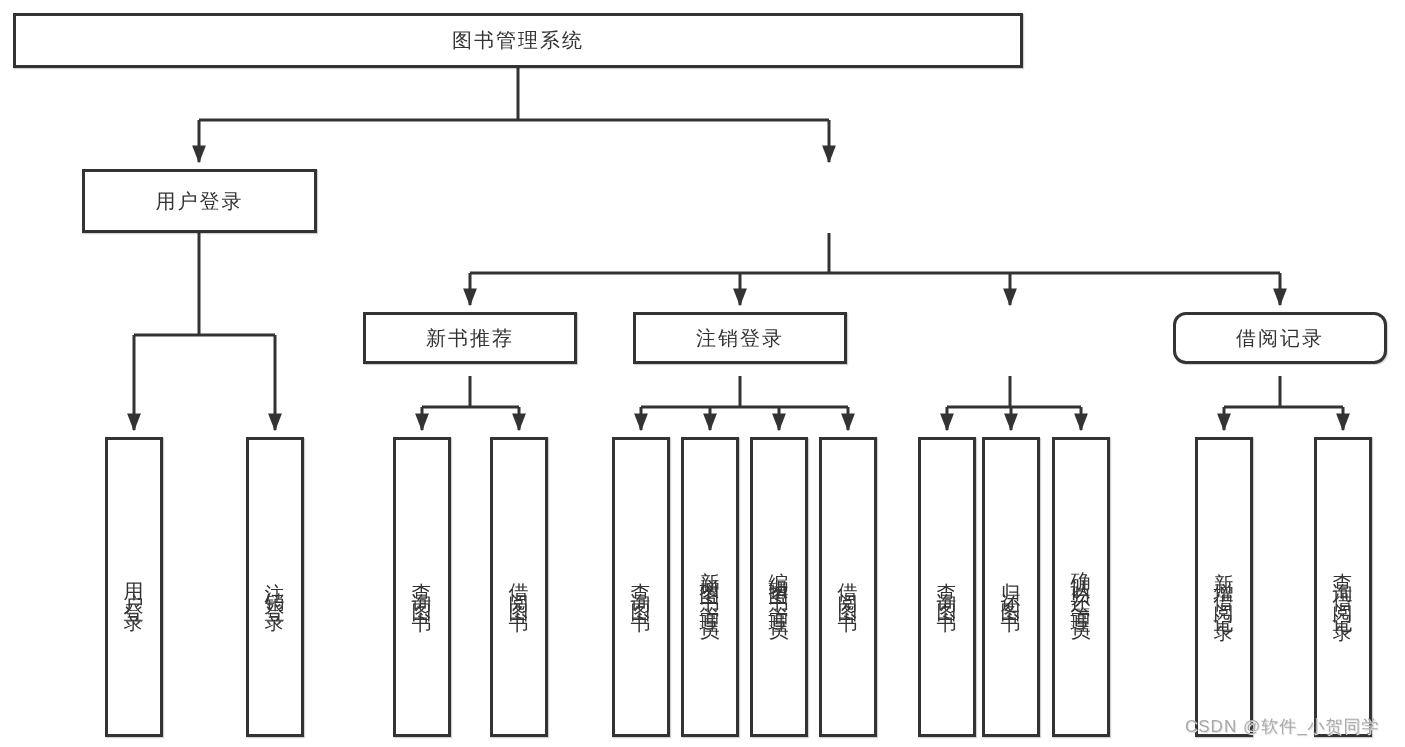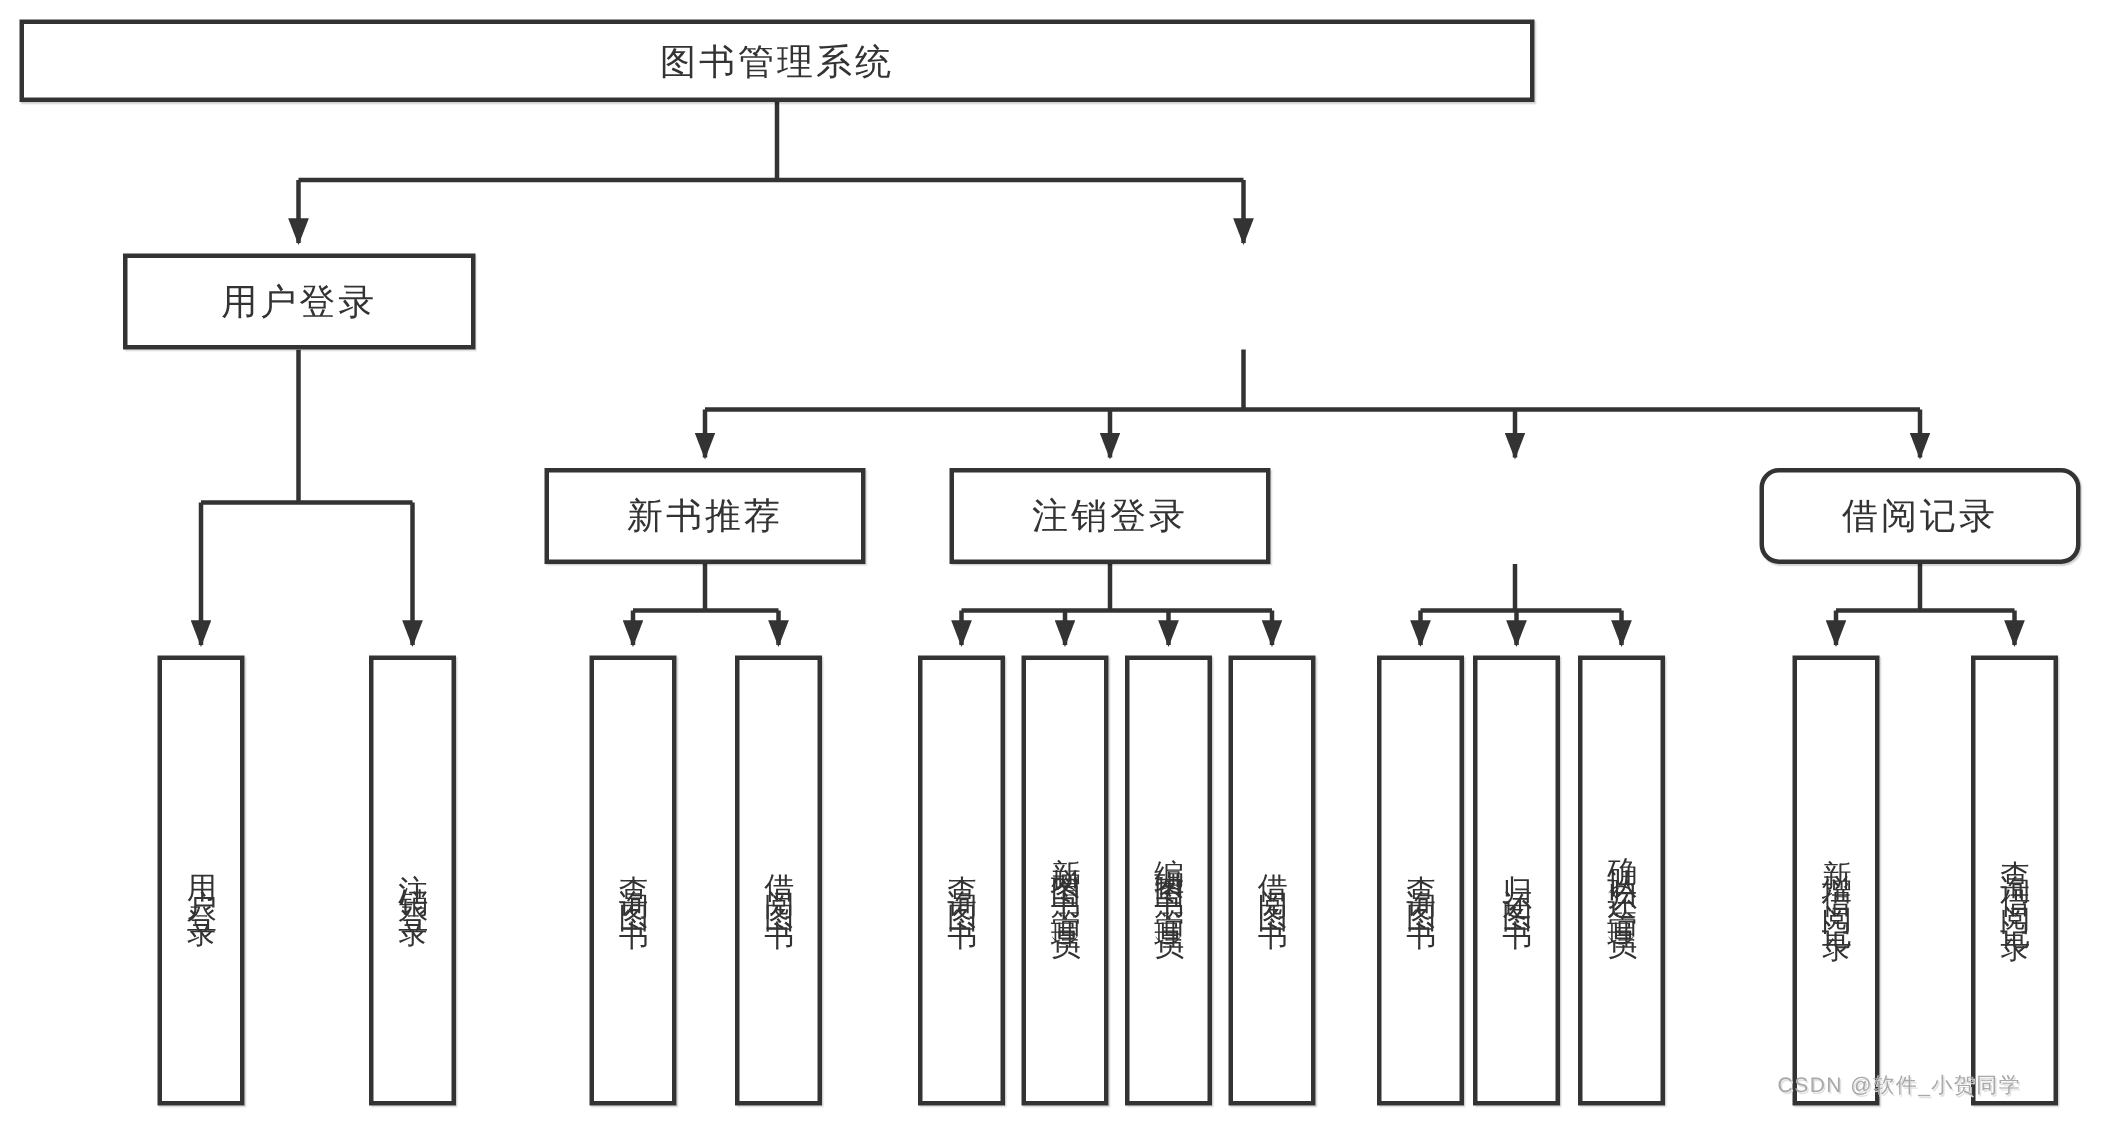--- a/index.html
+++ b/index.html
@@ -18,29 +18,29 @@
     width: 1405px; height: 747px;
   }
   .box {
     position: absolute;
     box-sizing: border-box;
     border: 3px solid #333333;
     background: #ffffff;
     display: flex;
     align-items: center;
     justify-content: center;
-    font-size: 24px;
+    font-size: 20px;
     letter-spacing: 2px;
     box-shadow: 1px 1px 1px rgba(0,0,0,0.18);
   }
   .root-box   { left: 13px;  top: 13px;  width: 1010px; height: 55px; }
   .l2-box     { top: 169px; width: 235px; height: 64px; }
   .l2-login   { left: 82px; }
   .l2-manage  { left: 712px; }
-  .l3-box     { top: 312px; width: 214px; height: 64px; }
+  .l3-box     { top: 312px; width: 214px; height: 52px; }
   .l3-a { left: 363px; }
   .l3-b { left: 633px; }
   .l3-c { left: 903px; }
   .l3-d { left: 1173px; border-radius: 13px; }
   .leaf {
     top: 437px;
     width: 58px;
     height: 300px;
     writing-mode: vertical-rl;
     text-orientation: mixed;
@@ -58,21 +58,21 @@
   .leaf-c4 { left: 819px; }
   .leaf-d1 { left: 918px; }
   .leaf-d2 { left: 982px; }
   .leaf-d3 { left: 1052px; letter-spacing: 7px; }
   .leaf-e1 { left: 1195px; }
   .leaf-e2 { left: 1314px; }
   .watermark {
     position: absolute;
     left: 1185px;
     top: 715px;
-    font-size: 14px;
+    font-size: 17px;
     color: #a9a9a9;
     letter-spacing: 1px;
     text-shadow: 1px 1px 0 #e2e2e2;
     white-space: nowrap;
   }
 </style>
 </head>
 <body>
 
 <div class="canvas">

